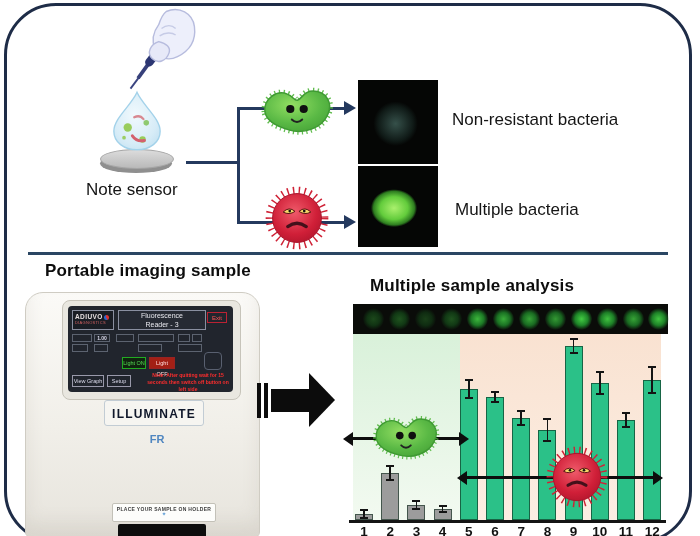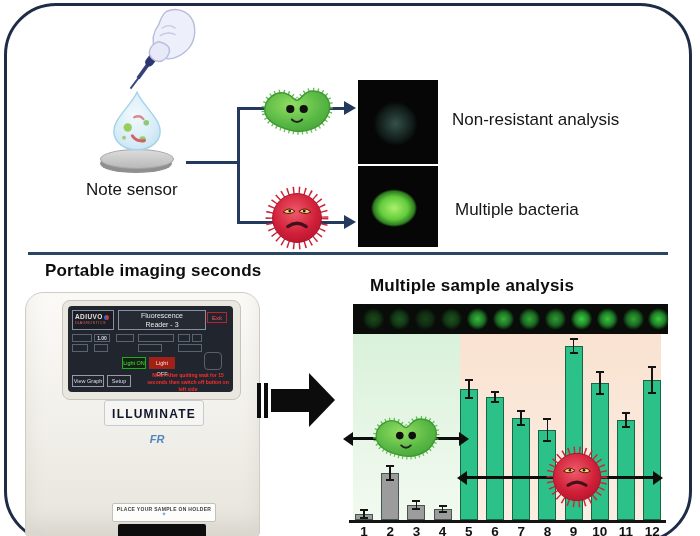--- a/index.html
+++ b/index.html
@@ -140,26 +140,26 @@
     <path d="M36,63 Q50,53 64,63" fill="none" stroke="#44101a" stroke-width="5" stroke-linecap="round"></path>
   </svg>
 
   <div class="fbox" style="top:80px;height:84px;">
     <div class="fglow" style="background:radial-gradient(circle 30px at 47% 52%, rgba(86,130,120,.6), rgba(40,72,64,.3) 58%, rgba(5,10,8,0) 74%);"></div>
   </div>
   <div class="fbox" style="top:166px;height:81px;">
     <div class="fglow" style="background:radial-gradient(ellipse 33px 27px at 45% 52%, #aaf06d 0%, #63cc3c 42%, #2e7d20 62%, rgba(8,15,5,0) 70%);"></div>
   </div>
 
-  <div class="lbl" style="left:452px;top:109px;">Non-resistant analysis</div>
+  <div class="lbl" style="left:452px;top:109px;">Non-resistant bacteria</div>
   <div class="lbl" style="left:455px;top:199px;">Multiple bacteria</div>
 
   <div id="divider"></div>
 
-  <div class="head" style="left:45px;top:261px;">Portable imaging seconds</div>
+  <div class="head" style="left:45px;top:261px;">Portable imaging sample</div>
 
   <div id="device">
     <div id="bezel">
       <div id="screen">
 
         <div class="scr-box" style="left:4px;top:4px;width:42px;height:20px;background:#1a1d24;">
           <div style="font-size:6.5px;font-weight:700;color:#e9e2e2;letter-spacing:.4px;padding:2px 0 0 2px;">
             <span>ADIUVO</span><span style="display:inline-block;width:5px;height:5px;border-radius:50%;background:conic-gradient(#d33 0 50%,#36c 50% 100%);vertical-align:middle;margin-left:1px;"></span>
           </div>
           <div style="font-size:4px;color:#d06060;letter-spacing:.3px;padding-left:2px;">DIAGNOSTICS</div>
@@ -189,21 +189,21 @@
 
         <div class="scr-box" style="left:4px;top:69px;width:32px;height:12px;border-color:#99a;color:#dde;font-size:5.5px;text-align:center;line-height:11px;">View Graph</div>
         <div class="scr-box" style="left:39px;top:69px;width:24px;height:12px;border-color:#99a;color:#dde;font-size:5.5px;text-align:center;line-height:11px;">Setup</div>
 
         <div style="position:absolute;left:78px;top:66px;width:84px;color:#ff2d2d;font-size:5px;font-weight:700;line-height:1.35;text-align:center;">Note: After quitting wait for 15 seconds then switch off button on left side</div>
       </div>
     </div>
 
     <div id="model-plate">
       <span style="font-size:12px;letter-spacing:1.2px;color:#0f172a;font-weight:600;">ILLUMINATE</span>
-      <span style="font-size:11px;font-style:italic;color:#4f86c0;font-weight:700;margin-left:6px;">FR</span>
+      <span style="font-size:11px;color:#4f86c0;font-weight:700;margin-left:6px;">FR</span>
     </div>
 
     <div id="sticker">
       <div style="font-size:5px;font-weight:700;color:#3c3c3c;letter-spacing:.3px;padding-top:2px;">PLACE YOUR SAMPLE ON HOLDER</div>
       <div style="font-size:6px;color:#5b9bd5;line-height:5px;">✦</div>
     </div>
     <div id="slot"></div>
   </div>
 
   <div class="blk" style="left:257px;top:383px;width:4px;height:35px;"></div>

